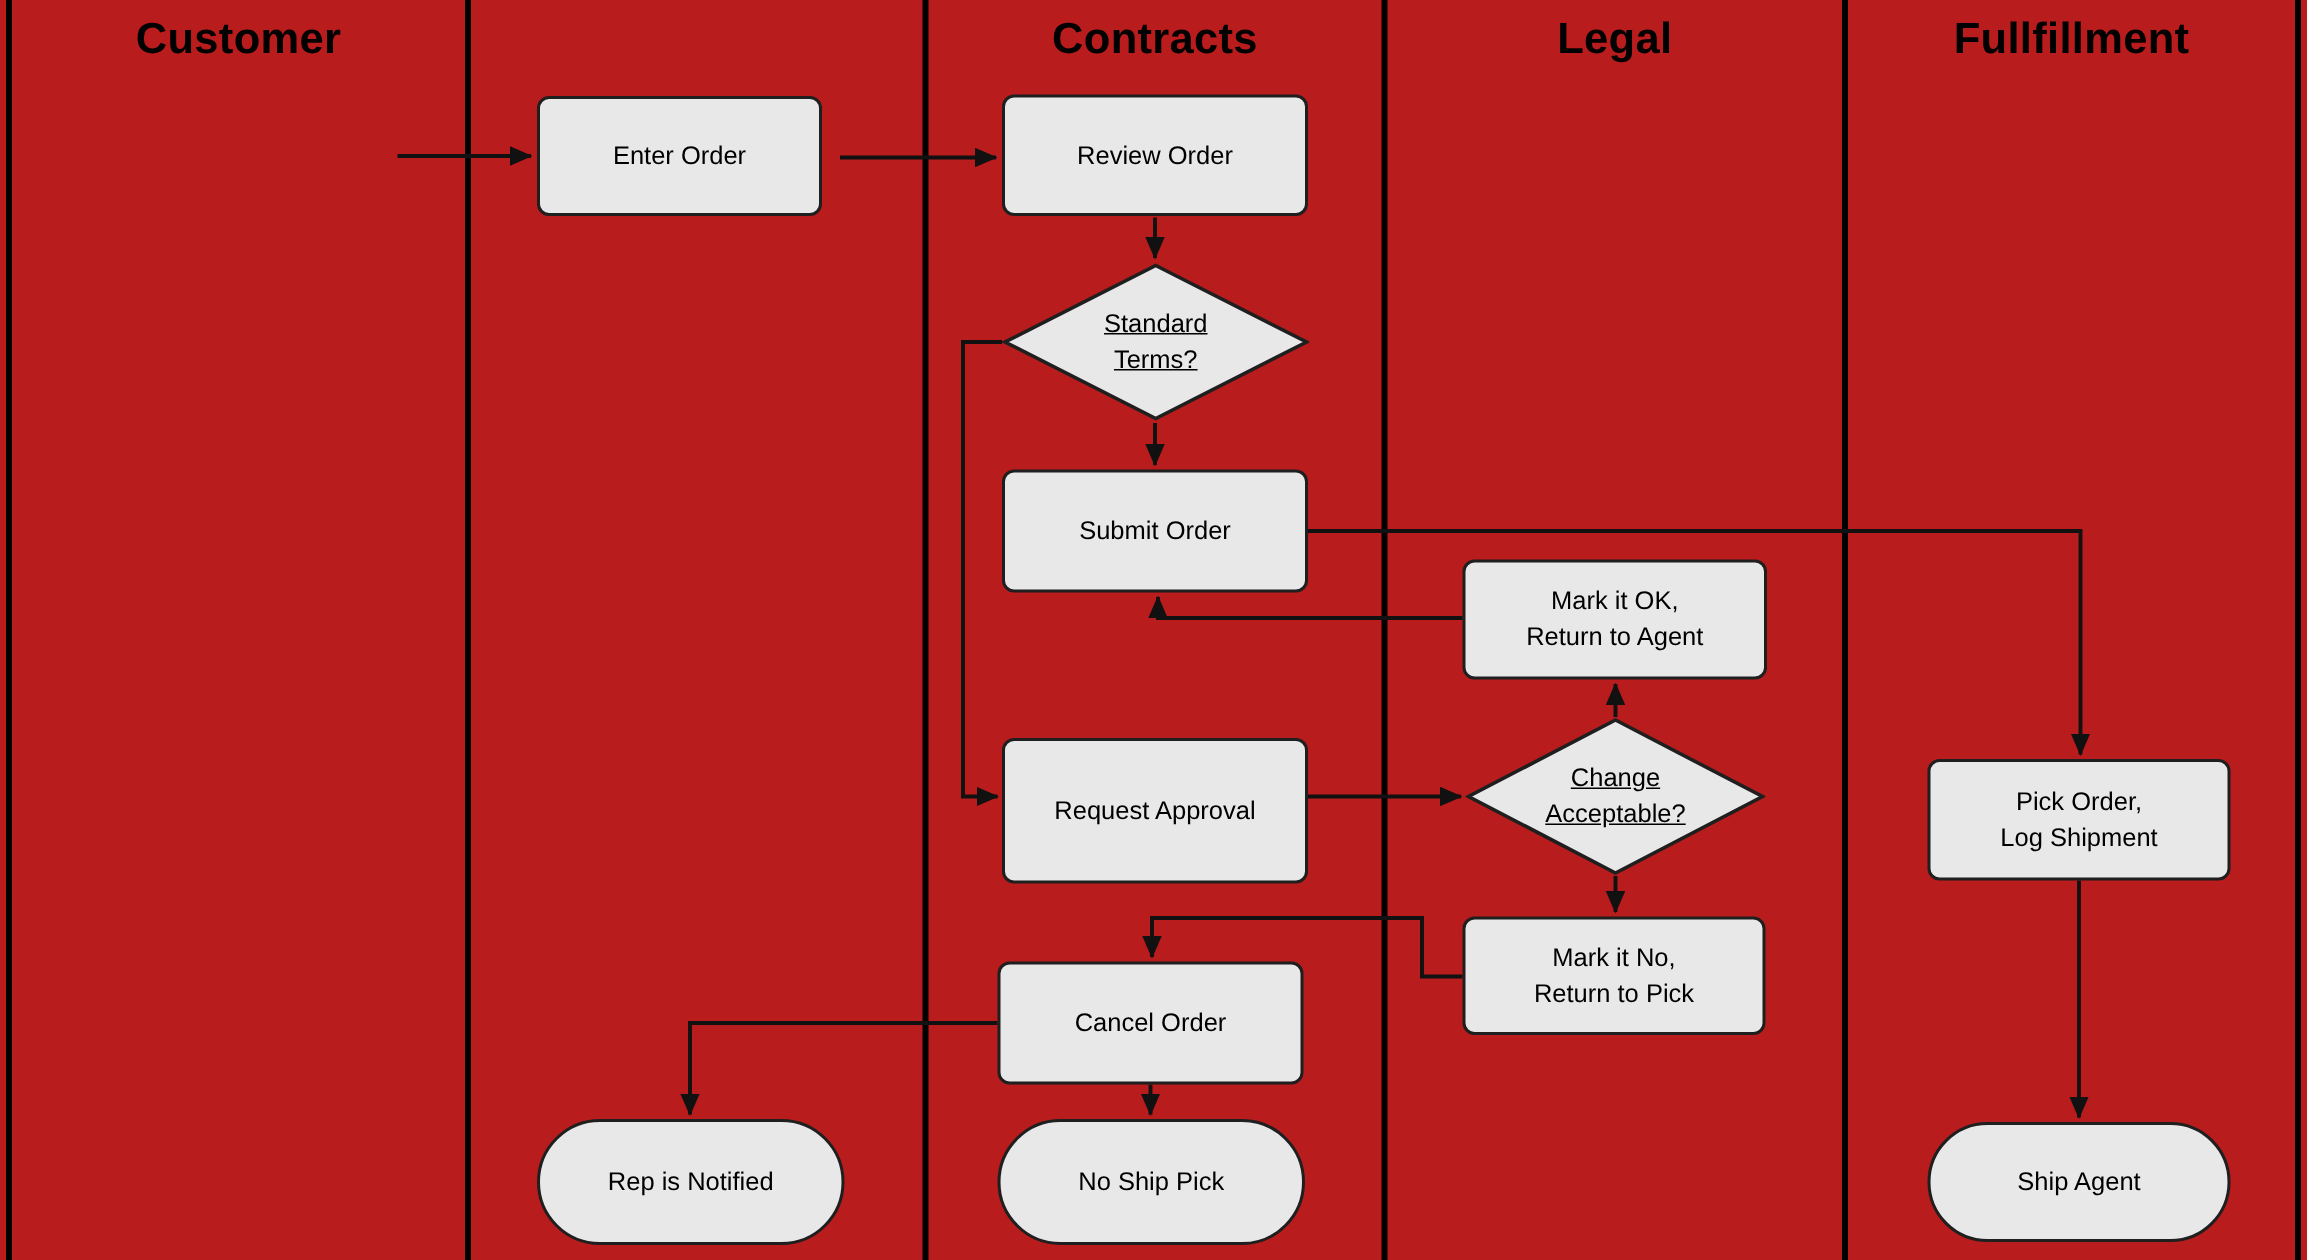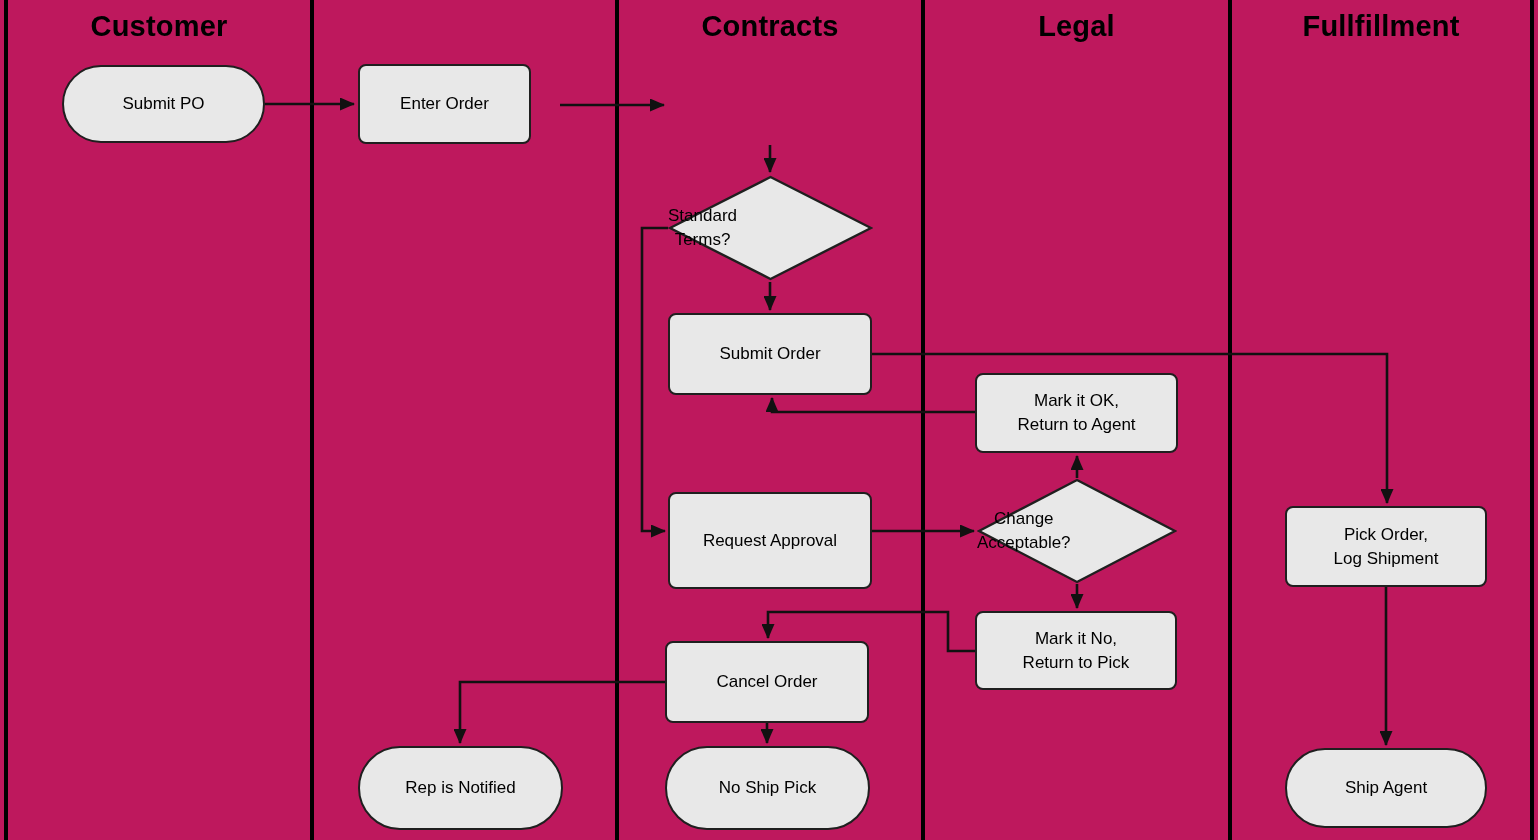--- a/index.html
+++ b/index.html
@@ -5,21 +5,21 @@
   :root{
     --shape-fill:#e8e8e8;
     --shape-border:#1f1f1f;
     --connector:#111111;
     --lane-line:#000000;
     --text:#000000;
   }
   html,body{margin:0;padding:0;background:#ffffff;}
   .canvas{
     position:relative;width:1538px;height:840px;overflow:hidden;
-    font-family:"Liberation Sans",sans-serif;background:#be185d;
+    font-family:"Liberation Sans",sans-serif;background:#b91c1c;
   }
   
   .vline{position:absolute;top:0;bottom:0;width:4px;background:var(--lane-line);}
   
   .lane-header{
     position:absolute;top:5px;height:42px;display:flex;align-items:center;justify-content:center;
     font-size:29px;font-weight:bold;color:var(--text);letter-spacing:0.2px;
   }
   
   svg.overlay{position:absolute;left:0;top:0;z-index:1;}
@@ -28,21 +28,21 @@
   .node{
     position:absolute;z-index:2;box-sizing:border-box;
     background:var(--shape-fill);border:2px solid var(--shape-border);
     display:flex;align-items:center;justify-content:center;text-align:center;
     font-size:17px;color:var(--text);line-height:1.4;white-space:pre-line;
   }
   .rect{border-radius:8px;}
   .stadium{border-radius:42px;}
   .diamond{
     position:absolute;z-index:2;
-    display:flex;align-items:center;text-align:center;
+    display:flex;align-items:center;justify-content:center;text-align:center;text-decoration:underline;
   }
   .diamond svg{position:absolute;left:0;top:0;}
   .diamond polygon{fill:var(--shape-fill);stroke:var(--shape-border);stroke-width:2.4px;stroke-linejoin:miter;}
   .diamond .dlabel{
     position:relative;z-index:1;font-size:17px;color:var(--text);line-height:1.4;
     text-align:center;white-space:pre-line;
   }
 </style>
 </head>
 <body>
@@ -76,24 +76,24 @@
   <div class="vline" style="left:615px"></div>
   <div class="vline" style="left:921px"></div>
   <div class="vline" style="left:1228px"></div>
   <div class="vline" style="left:1530px"></div>
 
   <div class="lane-header" style="left:8px;width:302px">Customer</div>
   <div class="lane-header" style="left:619px;width:302px">Contracts</div>
   <div class="lane-header" style="left:925px;width:303px">Legal</div>
   <div class="lane-header" style="left:1232px;width:298px">Fullfillment</div>
 
-  <div class="node stadium" style="left:62px;top:65px;width:203px;height:78px;border-radius:39px">Submit PO</div>
 
-  <div class="node rect" style="left:358px;top:64px;width:173px;height:80px">Enter Order</div>
+  <div class="node rect" style="left:358px;top:64px;width:190px;height:80px">Enter Order</div>
 
+  <div class="node rect" style="left:668px;top:63px;width:204px;height:81px">Review Order</div>
 
   <div class="diamond" style="left:668px;top:175px;width:205px;height:106px">
     <svg width="205" height="106" viewBox="0 0 205 106">
       <polygon points="102.5,2 203,53 102.5,104 2,53"></polygon>
     </svg>
     <div class="dlabel">Standard
 Terms?</div>
   </div>
 
   <div class="node rect" style="left:668px;top:313px;width:204px;height:82px">Submit Order</div>

